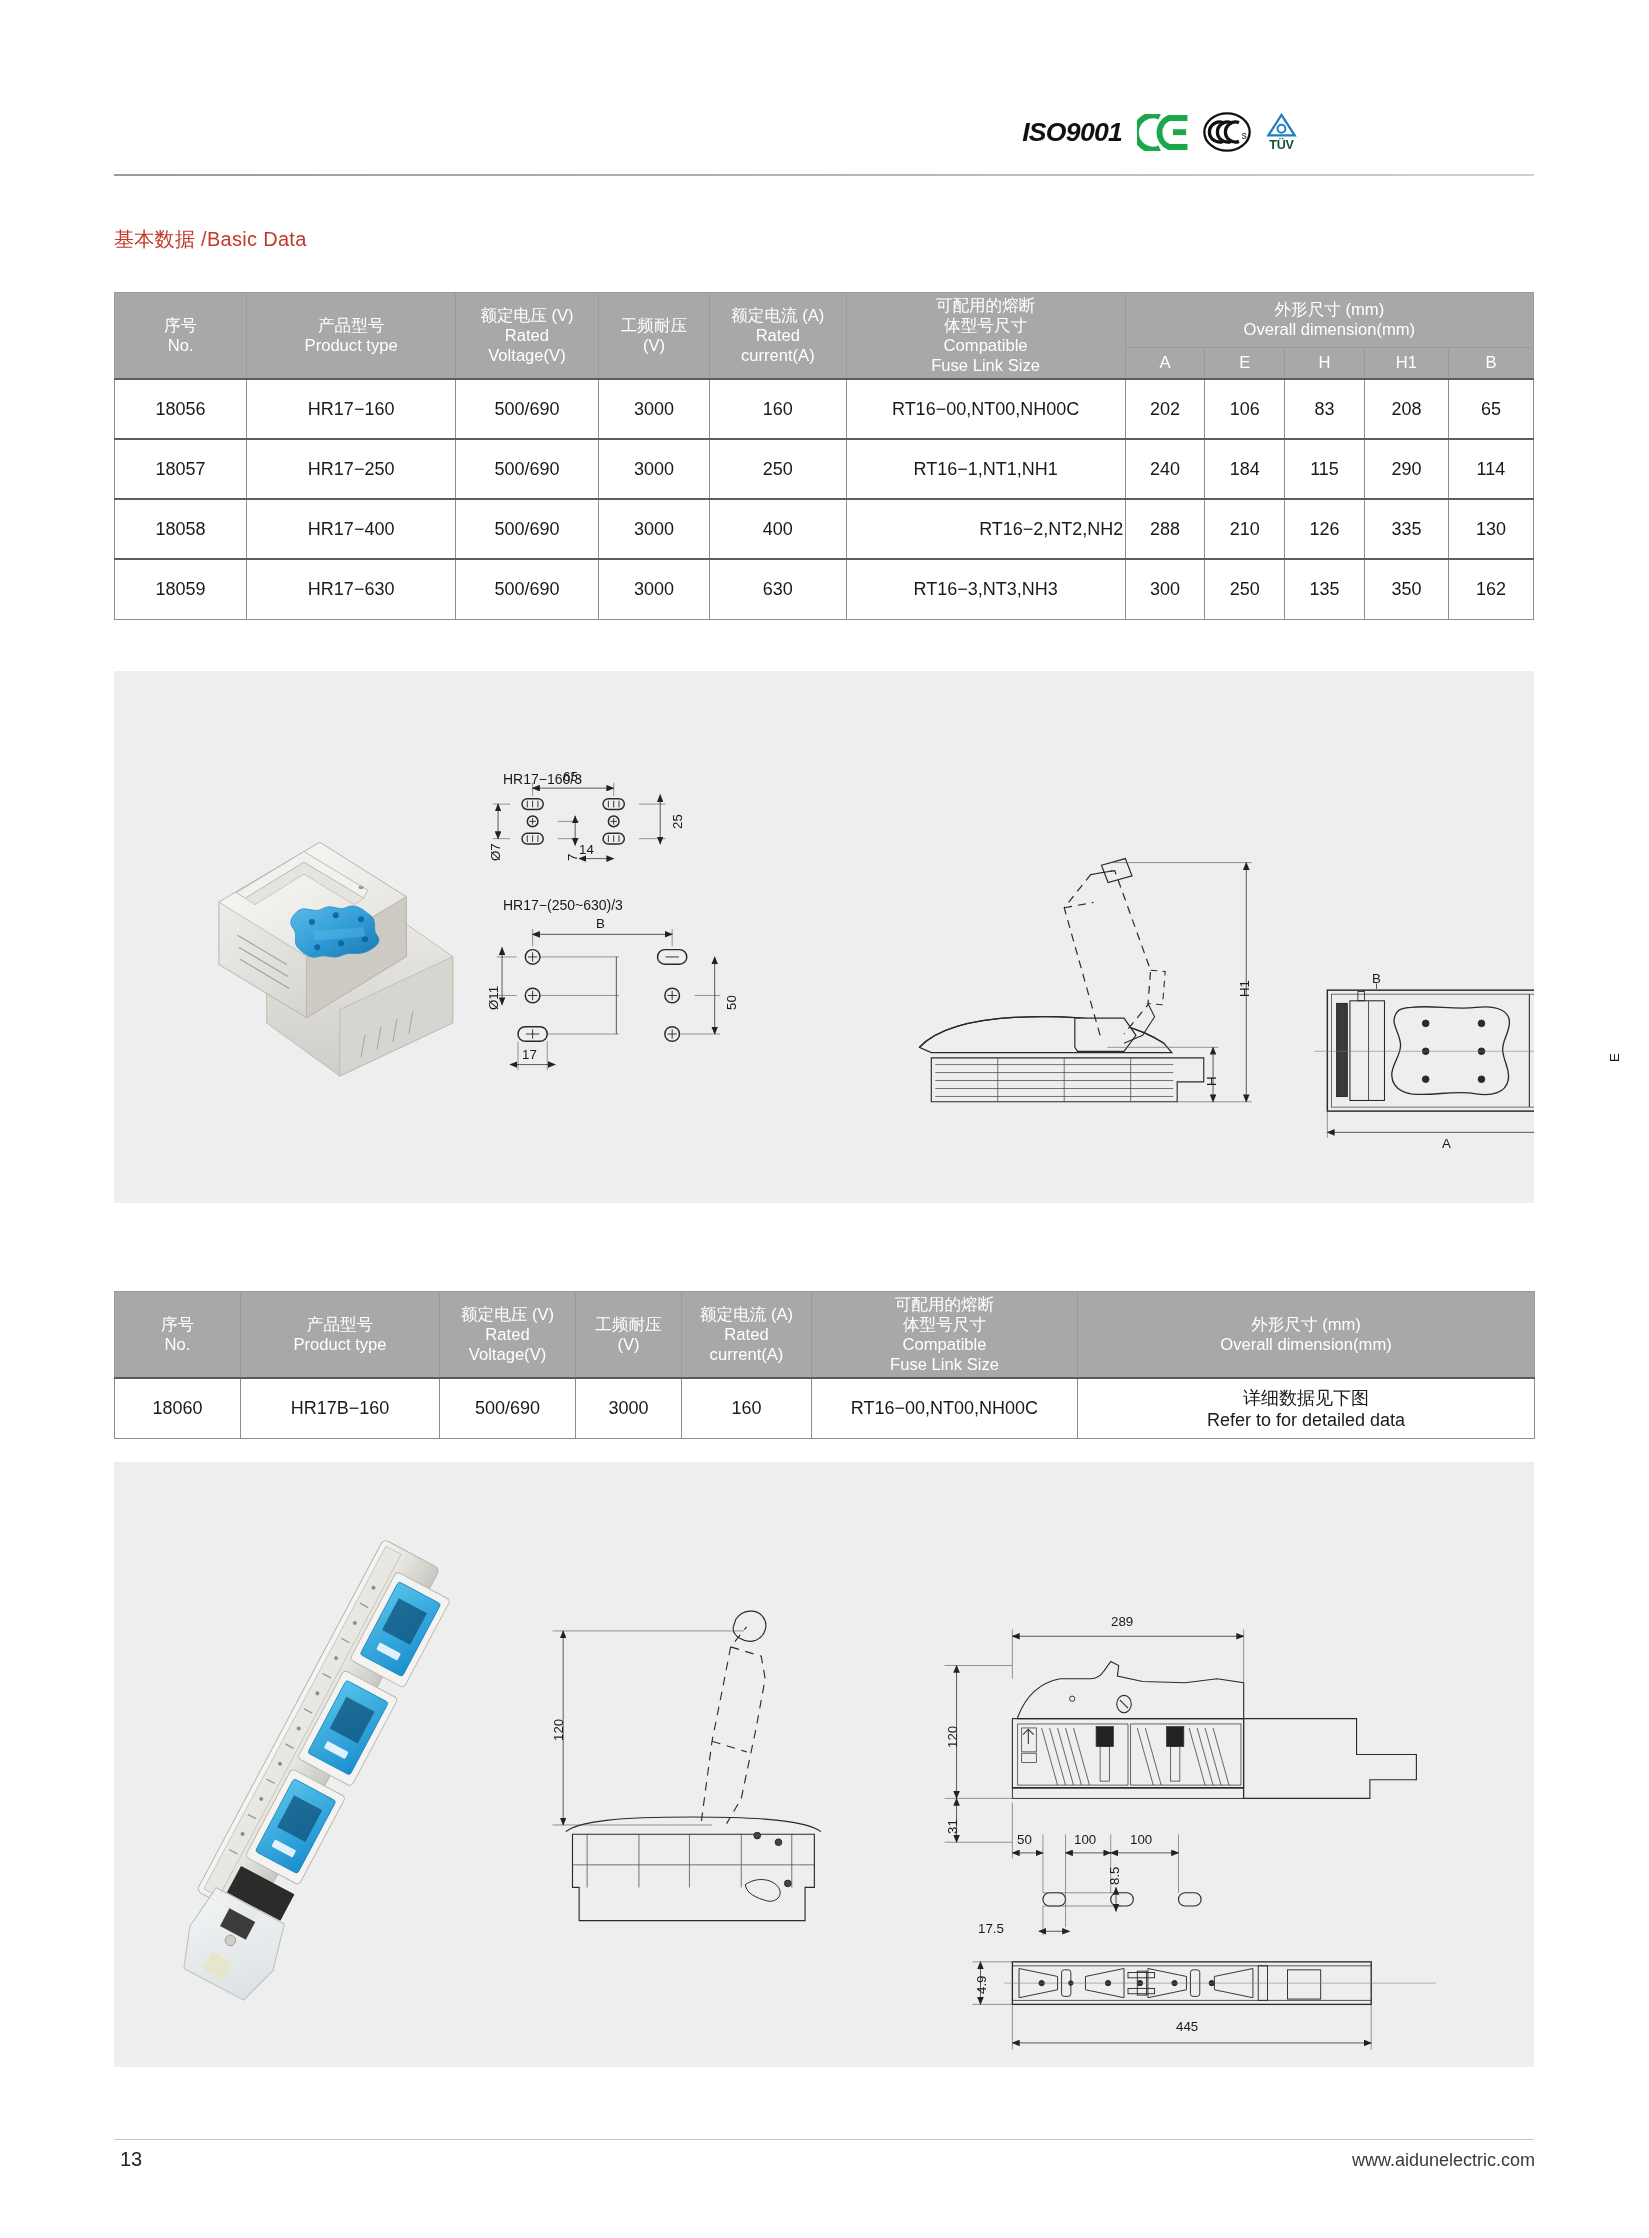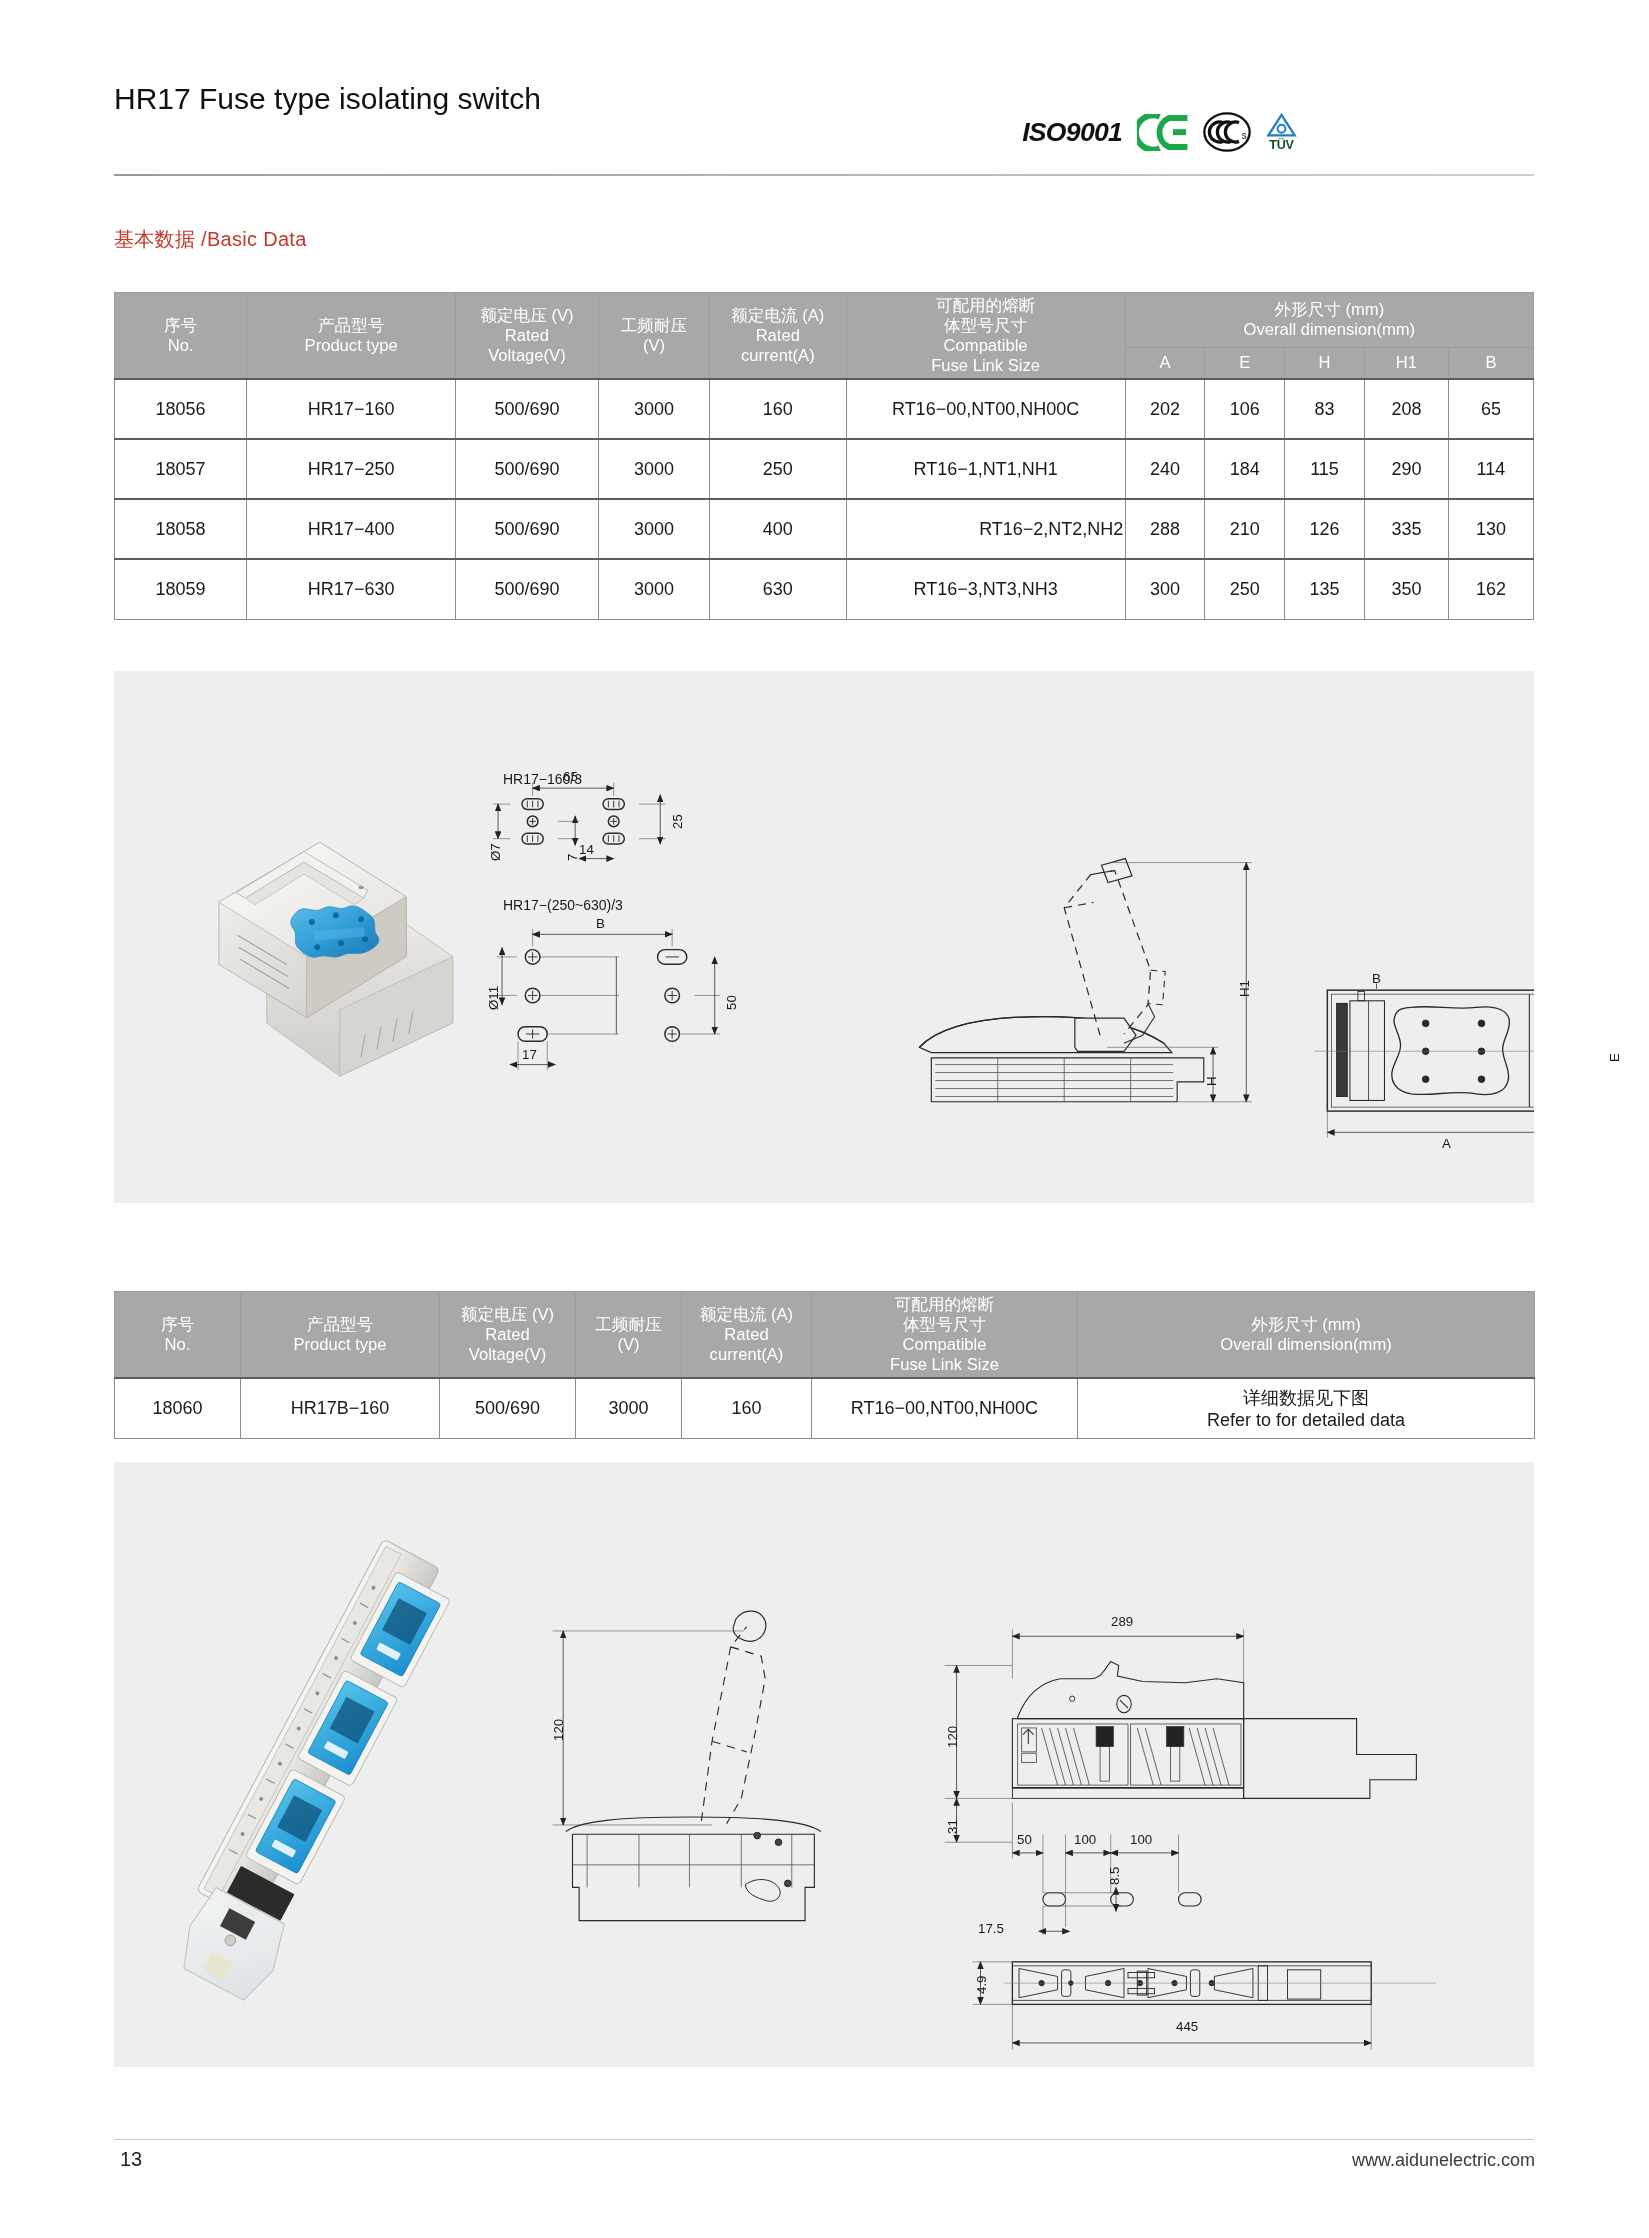--- a/index.html
+++ b/index.html
@@ -201,21 +201,20 @@
     right: 114px; top: 2150px;
     font-size: 18px;
     color: #3a3a3a;
   }
 </style>
 </head>
 <body>
 
 <div class="header">
   <div class="header-titles">
-    <div class="title-en">HR17 Fuse type isolating switch</div>
   </div>
 
   <div class="certs">
     <div class="iso-mark">ISO9001</div>
     <div class="ce-mark">
       <svg width="52" height="37" viewBox="0 0 78 56">
         <path d="M34 4 A26 26 0 1 0 34 52" fill="none" stroke="#1aa84a" stroke-width="9"></path>
         <path d="M76 6 L48 6 A24 24 0 0 0 48 50 L76 50" fill="none" stroke="#1aa84a" stroke-width="9"></path>
         <rect x="54" y="23" width="20" height="9" fill="#1aa84a"></rect>
       </svg>

